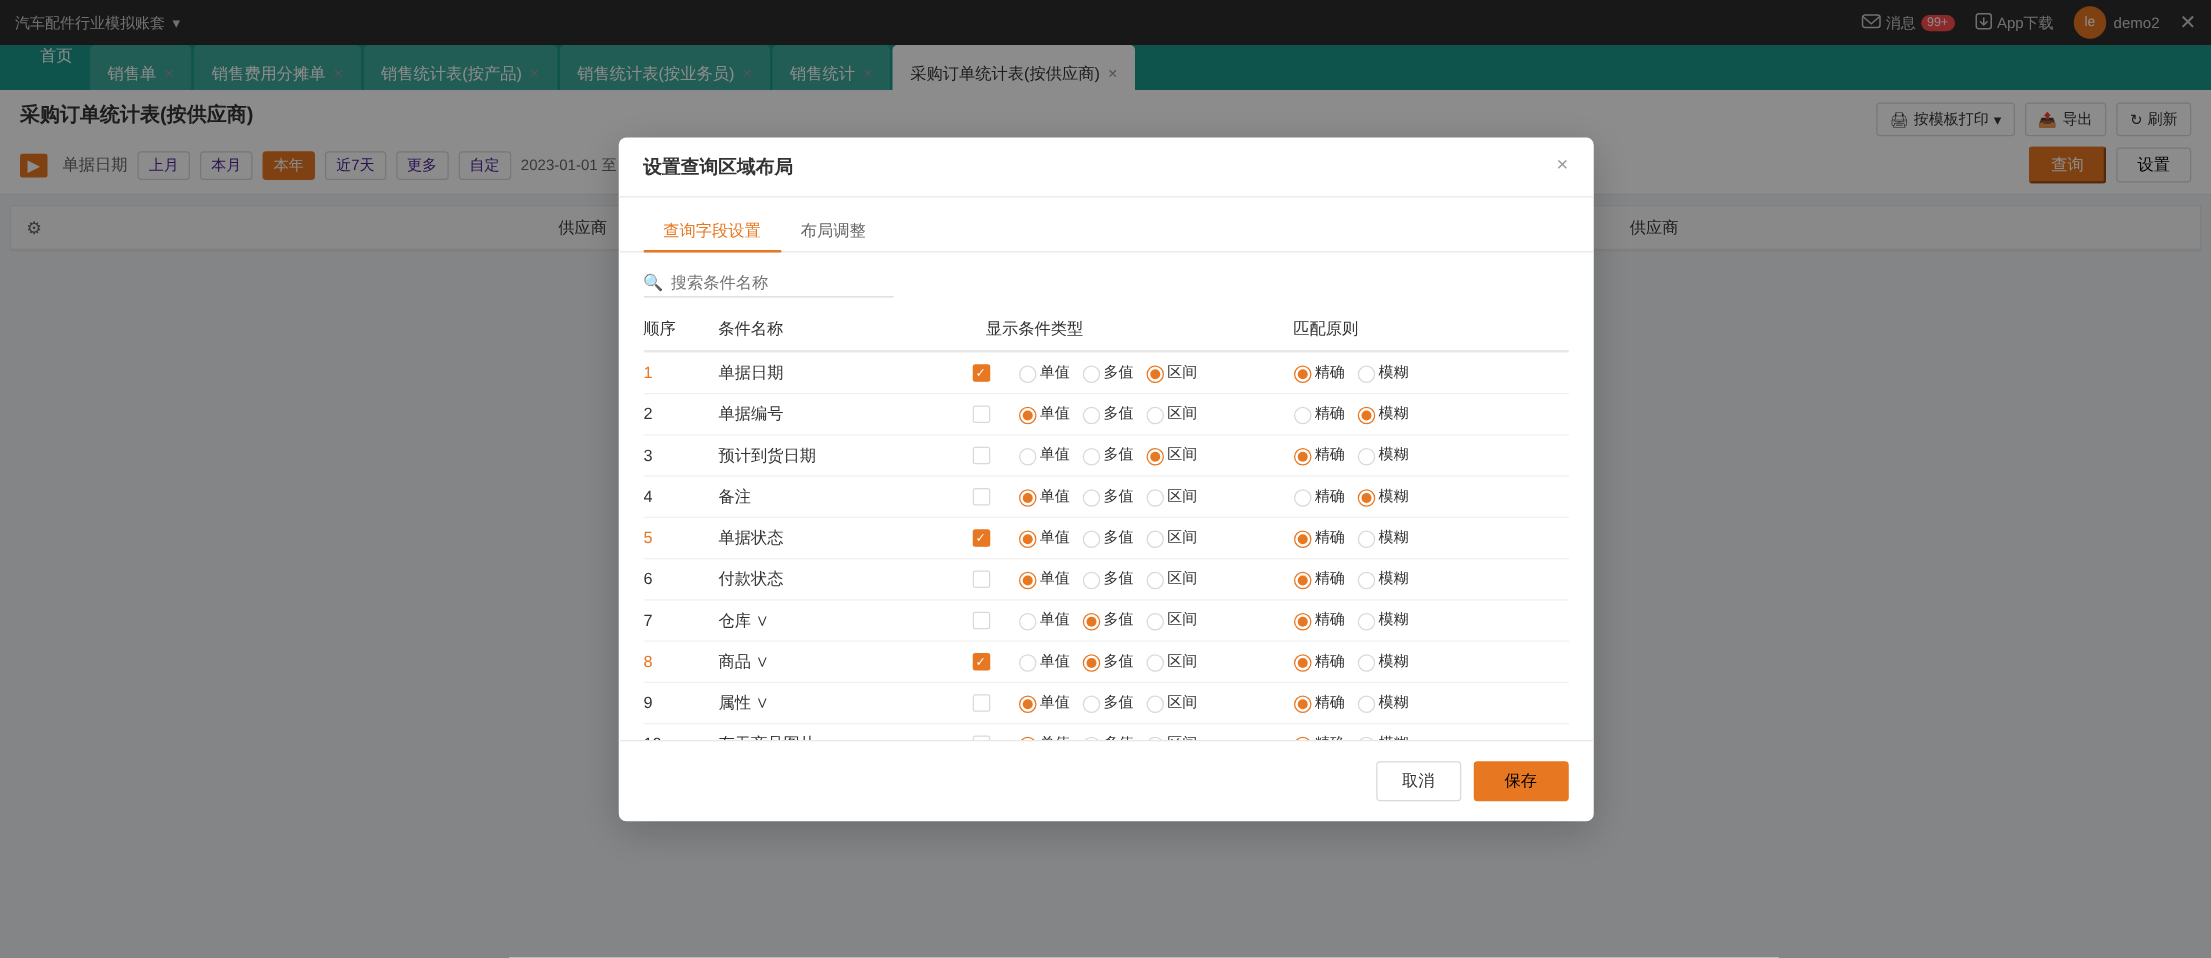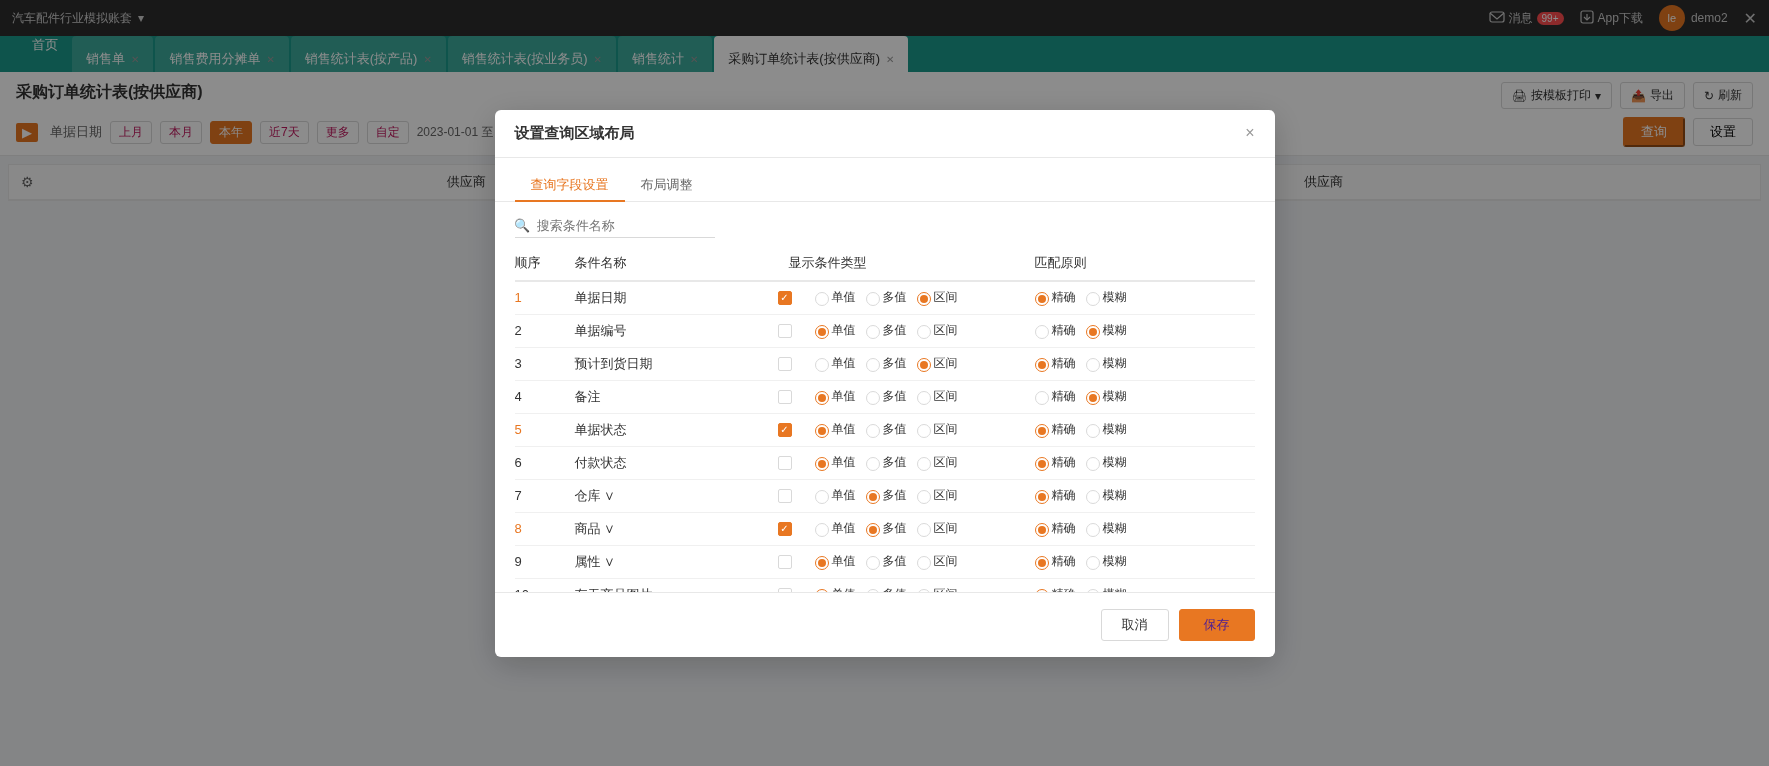--- a/index.html
+++ b/index.html
@@ -64,21 +64,21 @@
     .page-title { font-size: 16px; font-weight: bold; margin-bottom: 8px; color: #333; }
     .filter-bar { display: flex; align-items: center; gap: 8px; flex-wrap: wrap; padding-bottom: 8px; }
     .filter-label { color: #666; }
     .date-btn {
       padding: 2px 8px;
       border: 1px solid #d9d9d9;
       border-radius: 3px;
       cursor: pointer;
       background: white;
       font-size: 12px;
-      color: #be185d;
+      color: #4c1d95;
     }
     .date-btn.active {
       background: #e87722;
       color: white;
       border-color: #e87722;
     }
     .date-range { color: #666; font-size: 12px; }
     .action-btn {
       display: flex; align-items: center; gap: 4px;
       padding: 4px 10px;
@@ -289,21 +289,21 @@
       background: white;
       cursor: pointer;
       font-size: 13px;
       color: #333;
     }
     .btn-save {
       padding: 6px 24px;
       border: 1px solid #e87722;
       border-radius: 3px;
       background: #e87722;
-      color: #4c1d95;
+      color: #000000;
       cursor: pointer;
       font-size: 13px;
     }
 
     .gear-icon { color: #666; font-size: 14px; }
     .more-icon { color: #999; }
 
     .scrollbar-area { overflow-y: auto; max-height: 310px; }
   </style>
 </head>

